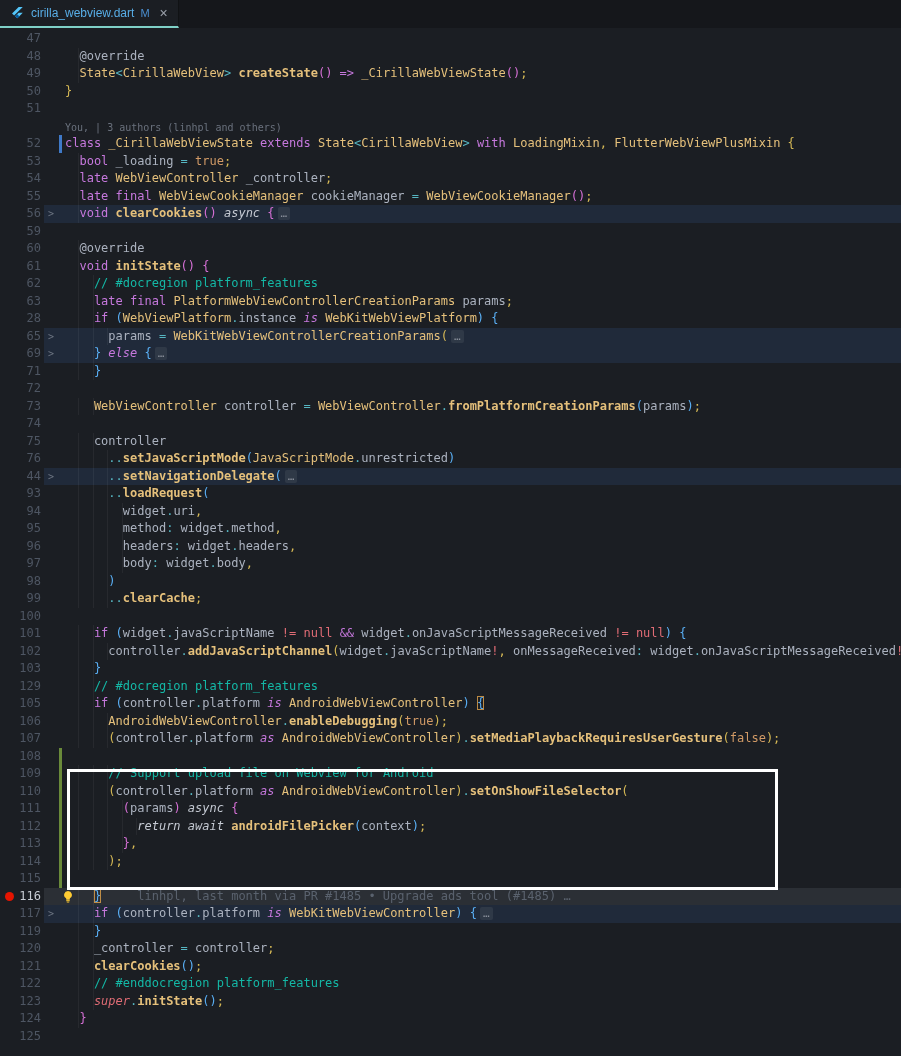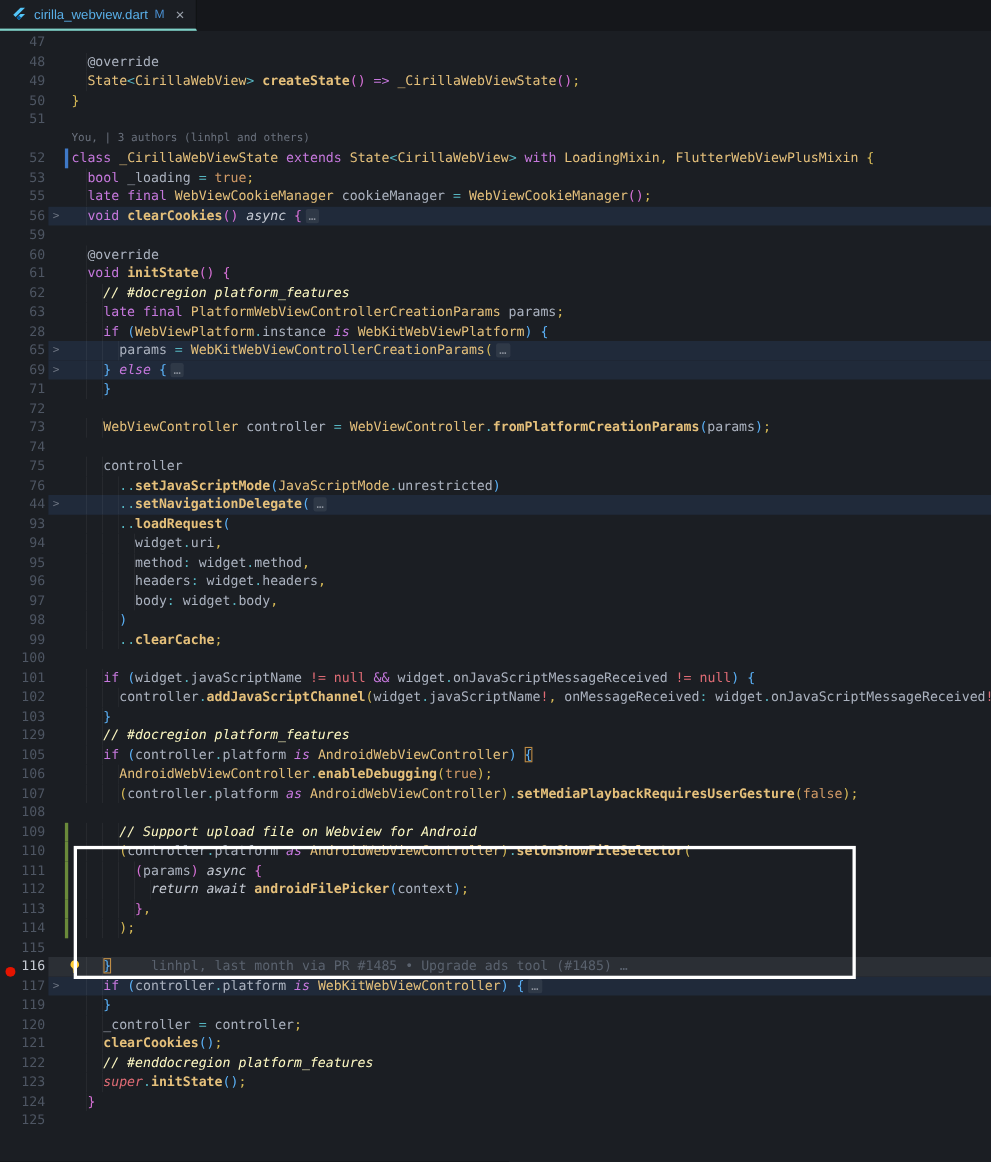--- a/index.html
+++ b/index.html
@@ -11,21 +11,21 @@
   .tab { display:flex; align-items:center; padding:0 10px; background:#1b1e23;
          border-right:1px solid #101214; border-bottom:2px solid #7fd1c7;
          font-family:"Liberation Sans", sans-serif; font-size:12px; cursor:pointer; }
   .tab-icon { width:15px; height:15px; margin-right:6px; display:inline-flex; }
   .tab-label { color:#58aee7; }
   .tab-badge { color:#4a8fd0; margin-left:6px; font-size:11px; }
   .tab-close { color:#9aa0aa; margin-left:10px; font-size:14px; line-height:1; }
   
   .editor { position:relative; height:1028px; padding-top:2px; overflow:hidden;
             font-size:12px; color:#abb2bf; }
-  .row { display:flex; height:17.5px; line-height:17.5px;align-items:flex-end; }
+  .row { display:flex; height:17.5px; line-height:17.5px; }
   .bp { width:18px; flex:none; display:flex; align-items:center; justify-content:center; }
   .dot { width:9px; height:9px; border-radius:50%; background:#e51400; display:inline-block; }
   .num { width:26px; flex:none; text-align:right; padding-right:3px; color:#4e5663; }
   .num.cur { color:#c8cdd5; }
   .rest { flex:1; display:flex; min-width:0; position:relative; }
   .hl-fold .rest { background:#202a3a; }
   .hl-cur .rest { background:#2b2f35; }
   .fold { width:14px; flex:none; text-align:center; color:#6e7683; font-size:10px; }
   .git { width:7px; flex:none; position:relative; }
   .bar { position:absolute; left:1px; top:0; width:3px; height:100%; display:block; }
@@ -47,21 +47,21 @@
   .t  { color:#e5c07b; }
   .f  { color:#e5c07b; font-weight:bold; }
   .n  { color:#d19a66; }
   .r  { color:#e06c75; }
   .ri { color:#e06c75; font-style:italic; }
   .o  { color:#56b6c2; }
   .g  { color:#d7ba56; }
   .m  { color:#d670d6; }
   .b  { color:#5ab0f6; }
   .x  { outline:1px solid rgba(216,158,74,0.85); outline-offset:-1px; }
-  .cm { color:#fef9c3; font-style:italic; }
+  .cm { color:#14b8a6; }
   .e  { color:#8a909b; background:rgba(255,255,255,0.07); border-radius:2px; padding:0 3px; margin-left:3px; font-size:11px; }
   
   .anno { position:absolute; left:67px; top:741px; width:711px; height:121px;
           border:3px solid #ffffff; z-index:5; pointer-events:none; }
 </style>
 </head>
 <body>
 
 <div class="window">
   <div class="tabbar">
@@ -150,20 +150,29 @@
         <div class="bp"></div>
         <div class="num">53</div>
         <div class="rest">
           <div class="fold"></div>
           <div class="git"></div>
           <div class="codec"><span class="ind" style="width: 2ch;"></span><span class="k">bool</span><span class="d"> _loading </span><span class="o">=</span><span class="d"> </span><span class="n">true</span><span class="g">;</span></div>
         </div>
       </div>
       <div class="row">
         <div class="bp"></div>
+        <div class="num">54</div>
+        <div class="rest">
+          <div class="fold"></div>
+          <div class="git"></div>
+          <div class="codec"><span class="ind" style="width: 2ch;"></span><span class="k">late</span><span class="d"> </span><span class="t">WebViewController</span><span class="d"> _controller</span><span class="g">;</span></div>
+        </div>
+      </div>
+      <div class="row">
+        <div class="bp"></div>
         <div class="num">55</div>
         <div class="rest">
           <div class="fold"></div>
           <div class="git"></div>
           <div class="codec"><span class="ind" style="width: 2ch;"></span><span class="k">late</span><span class="d"> </span><span class="k">final</span><span class="d"> </span><span class="t">WebViewCookieManager</span><span class="d"> cookieManager </span><span class="o">=</span><span class="d"> </span><span class="t">WebViewCookieManager</span><span class="m">()</span><span class="g">;</span></div>
         </div>
       </div>
       <div class="row hl-fold">
         <div class="bp"></div>
         <div class="num">56</div>

